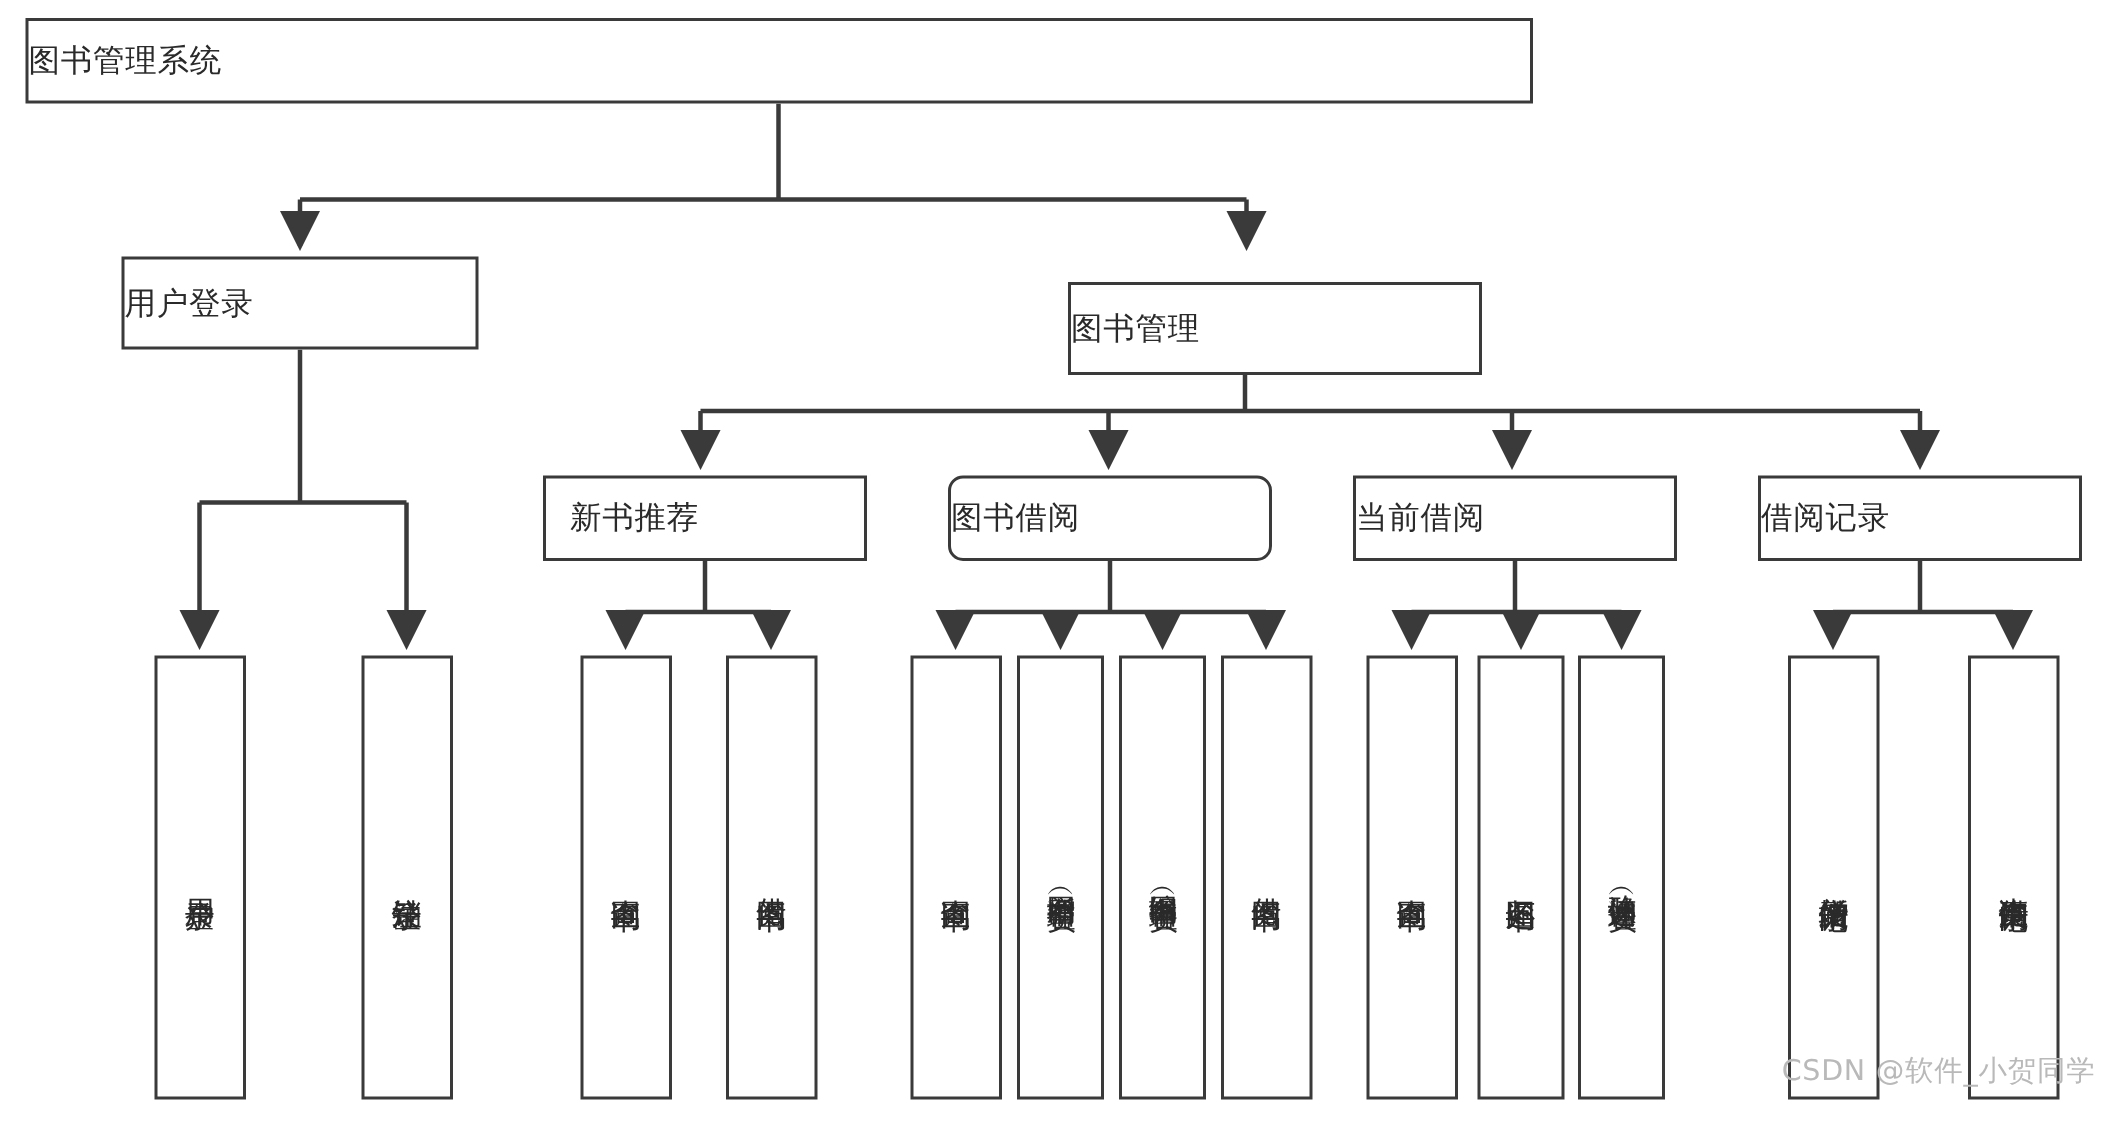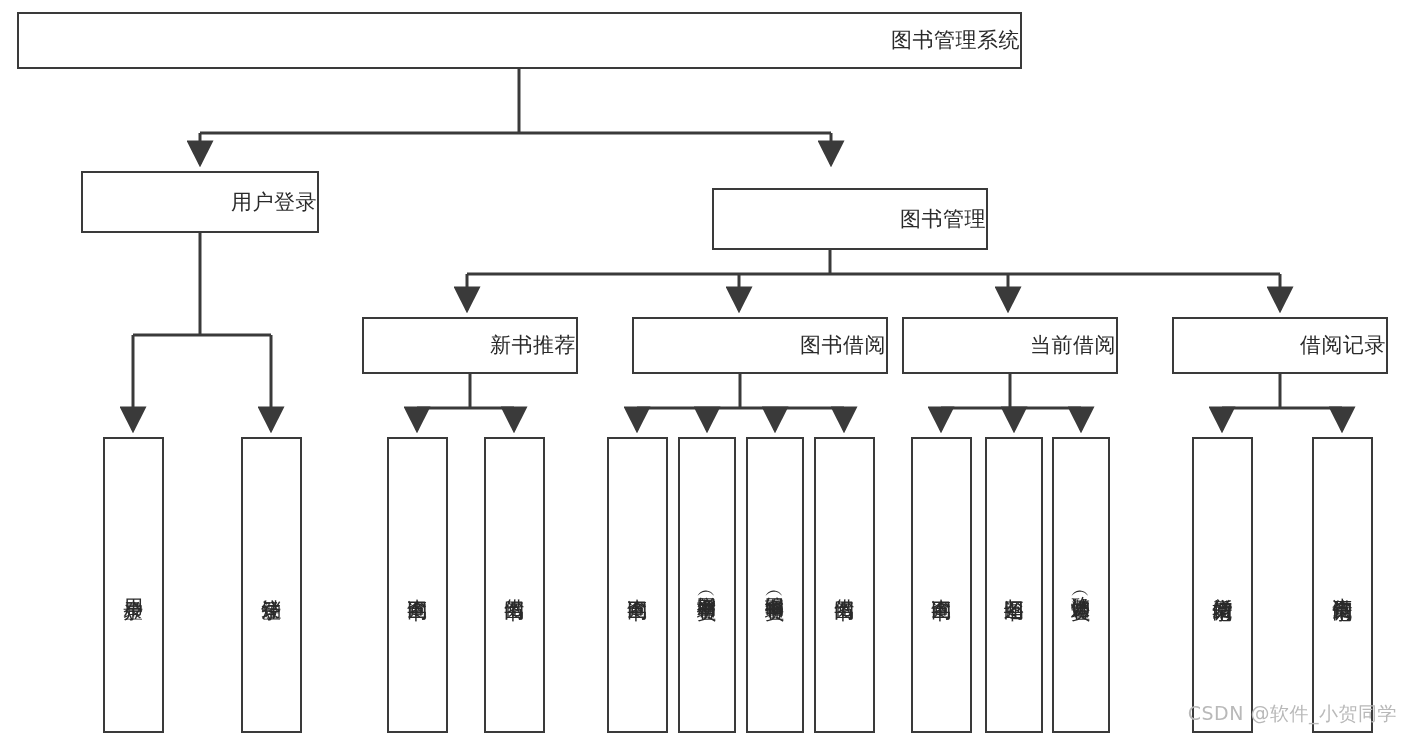--- a/index.html
+++ b/index.html
@@ -24,21 +24,21 @@
     width: 1405px;
     height: 747px;
   }
   .node {
     position: absolute;
     box-sizing: border-box;
     background: #ffffff;
     border: 2px solid #3a3a3a;
     display: flex;
     align-items: center;
-    justify-content: flex-end;
+    justify-content: flex-start;
     color: #262626;
   }
   .node .label {
     font-size: 21px;
     line-height: 1.18;
     letter-spacing: 0.5px;
     white-space: nowrap;
     color: #2a2a2a;
   }
   .node.leaf {
@@ -127,21 +127,21 @@
   <div class="node" style="left:81px; top:171px; width:238px; height:62px;">
     <span class="label">用户登录</span>
   </div>
   <div class="node" style="left:712px; top:171px; width:276px; height:62px;margin-top:17px;">
     <span class="label">图书管理</span>
   </div>
 
   <div class="node" style="left:362px; top:317px; width:216px; height:57px;padding-left:16px;">
     <span class="label">新书推荐</span>
   </div>
-  <div class="node" style="left:632px; top:317px; width:256px; height:57px;">
+  <div class="node" style="left:632px; top:317px; width:216px; height:57px;border-radius:10px;">
     <span class="label">图书借阅</span>
   </div>
   <div class="node" style="left:902px; top:317px; width:216px; height:57px;font-family:Liberation Serif, serif;">
     <span class="label">当前借阅</span>
   </div>
   <div class="node" style="left:1172px; top:317px; width:216px; height:57px;">
     <span class="label">借阅记录</span>
   </div>
 
   <div class="node leaf" style="left:103px; top:437px; width:61px; height:296px;">

